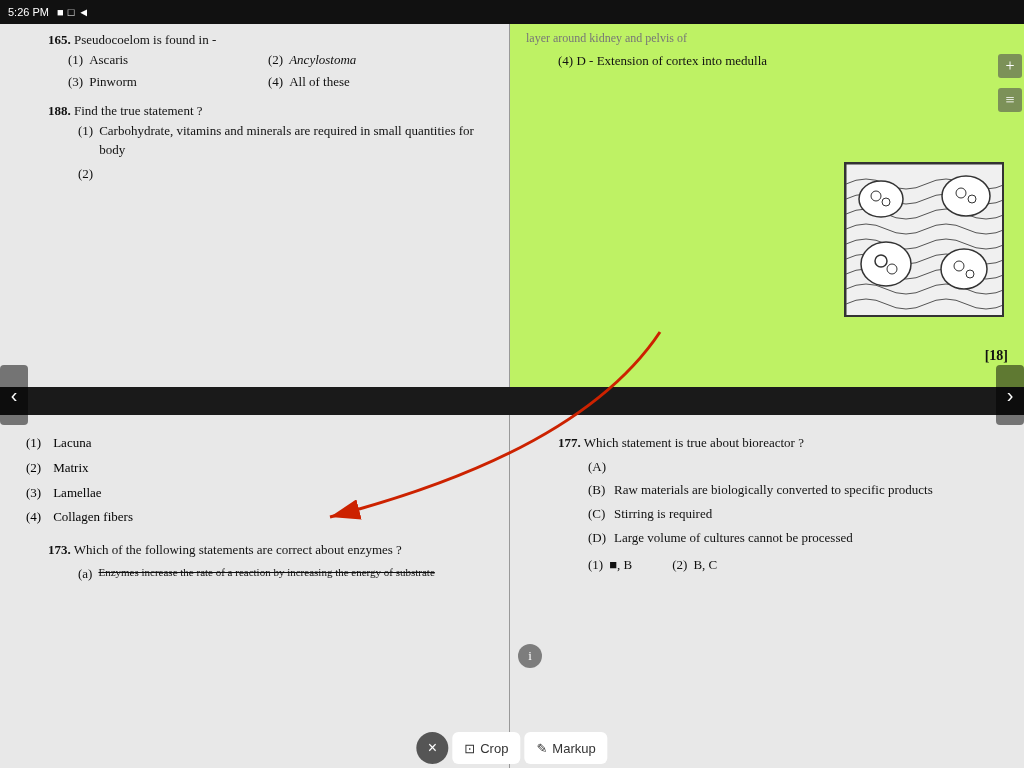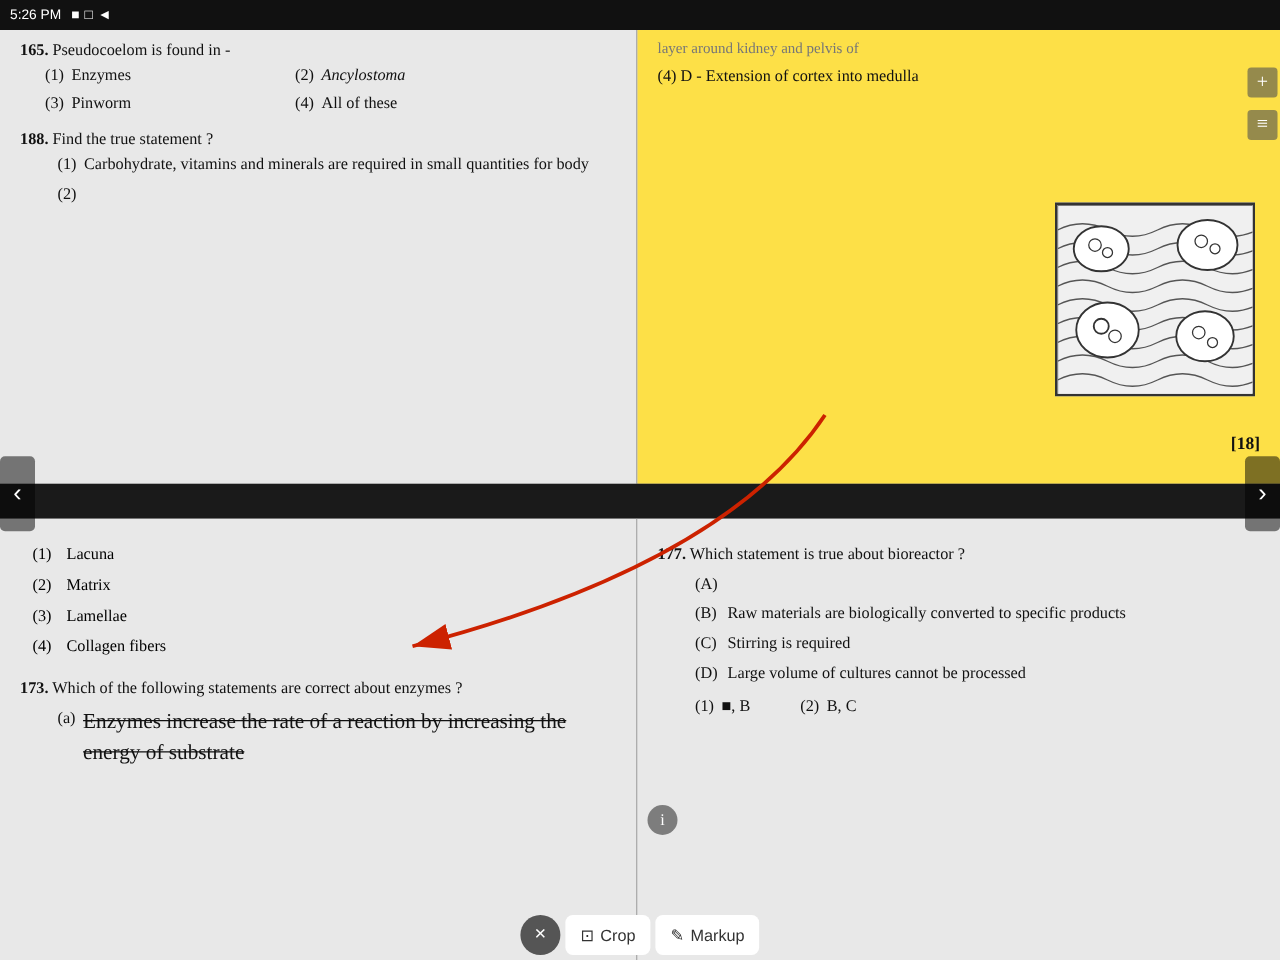--- a/index.html
+++ b/index.html
@@ -58,21 +58,21 @@
     .upper-left {
       width: 510px;
       padding: 8px 16px;
       border-right: 1px solid #999;
       background: #e8e8e8;
     }
 
     .upper-right {
       flex: 1;
       padding: 8px 16px;
-      background: #fde047;
+      background: #bef264;
       position: relative;
     }
 
     
     .divider {
       position: absolute;
       top: 365px;
       left: 0; right: 0;
       height: 28px;
       background: #1a1a1a;
@@ -99,20 +99,21 @@
       padding: 8px 16px;
       background: #e8e8e8;
     }
 
     
     .question {
       font-size: 13px;
       color: #111;
       margin-bottom: 8px;
       line-height: 1.5;
+      margin-left: 32px;
     }
 
     .question-number {
       font-weight: bold;
       font-size: 13px;
     }
 
     .options {
       margin-left: 20px;
       font-size: 13px;
@@ -314,21 +315,21 @@
 
     <div class="upper-left">
 
       <div class="question">
         <span class="question-number">165.</span>
         <span>Pseudocoelom is found in -</span>
         <div class="options">
           <div class="option-row">
             <div class="option-item">
               <span>(1)</span>
-              <span>Enzymes</span>
+              <span>Ascaris</span>
             </div>
             <div class="option-item">
               <span>(2)</span>
               <span class="italic-text">Ancylostoma</span>
             </div>
           </div>
           <div class="option-row">
             <div class="option-item">
               <span>(3)</span>
               <span>Pinworm</span>
@@ -425,21 +426,21 @@
           <span>Collagen fibers</span>
         </div>
       </div>
 
       <div class="question">
         <span class="question-number">173.</span>
         <span>Which of the following statements are correct about enzymes ?</span>
         <div class="options sub-options" style="margin-top:4px;">
           <div style="display:flex;gap:6px;">
             <span>(a)</span>
-            <span class="strikethrough" style="font-size:17px;line-height:1.5;">Enzymes increase the rate of a reaction by increasing the energy of substrate</span>
+            <span class="strikethrough" style="font-size:11px;line-height:1.5;">Enzymes increase the rate of a reaction by increasing the energy of substrate</span>
           </div>
         </div>
       </div>
     </div>
 
     <div class="lower-right">
       <div class="question" style="margin-top:10px;">
         <span class="question-number">177.</span>
         <span>Which statement is true about bioreactor ?</span>
         <div class="options sub-options" style="margin-top:4px;">

